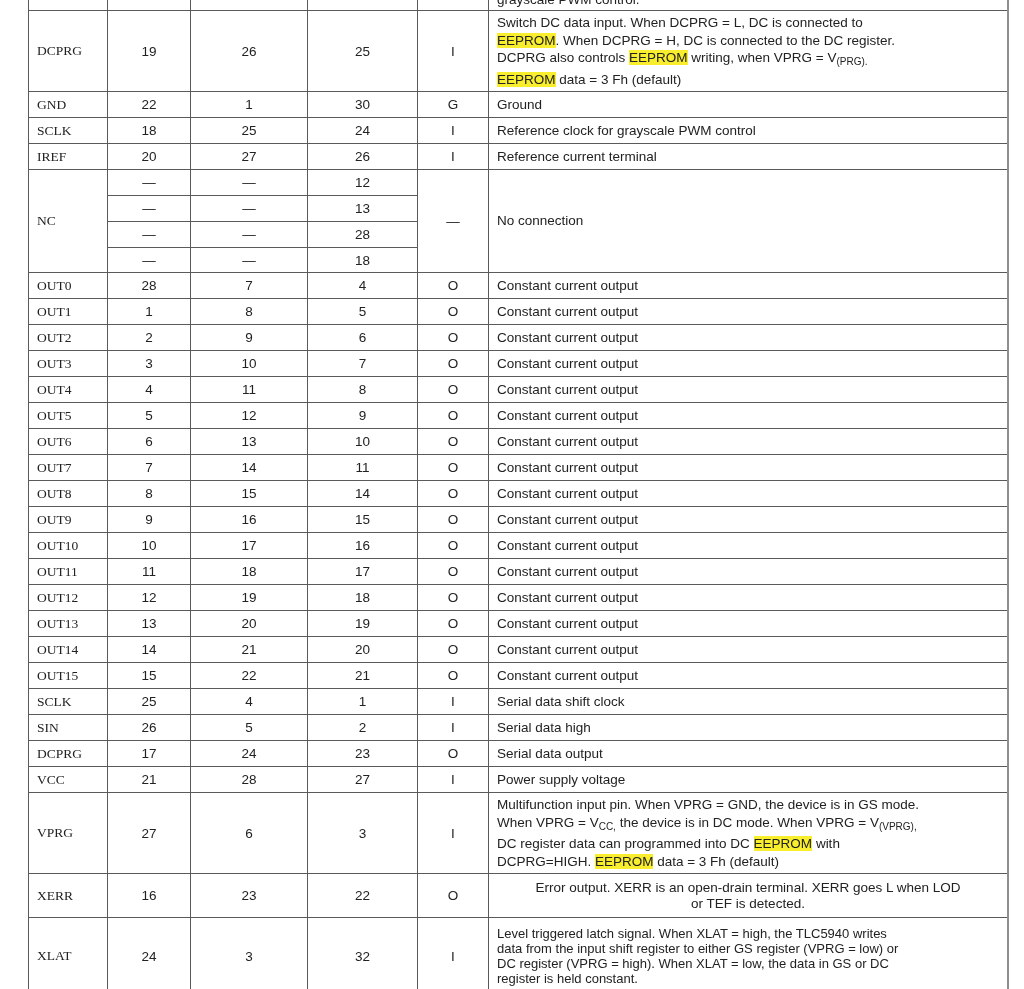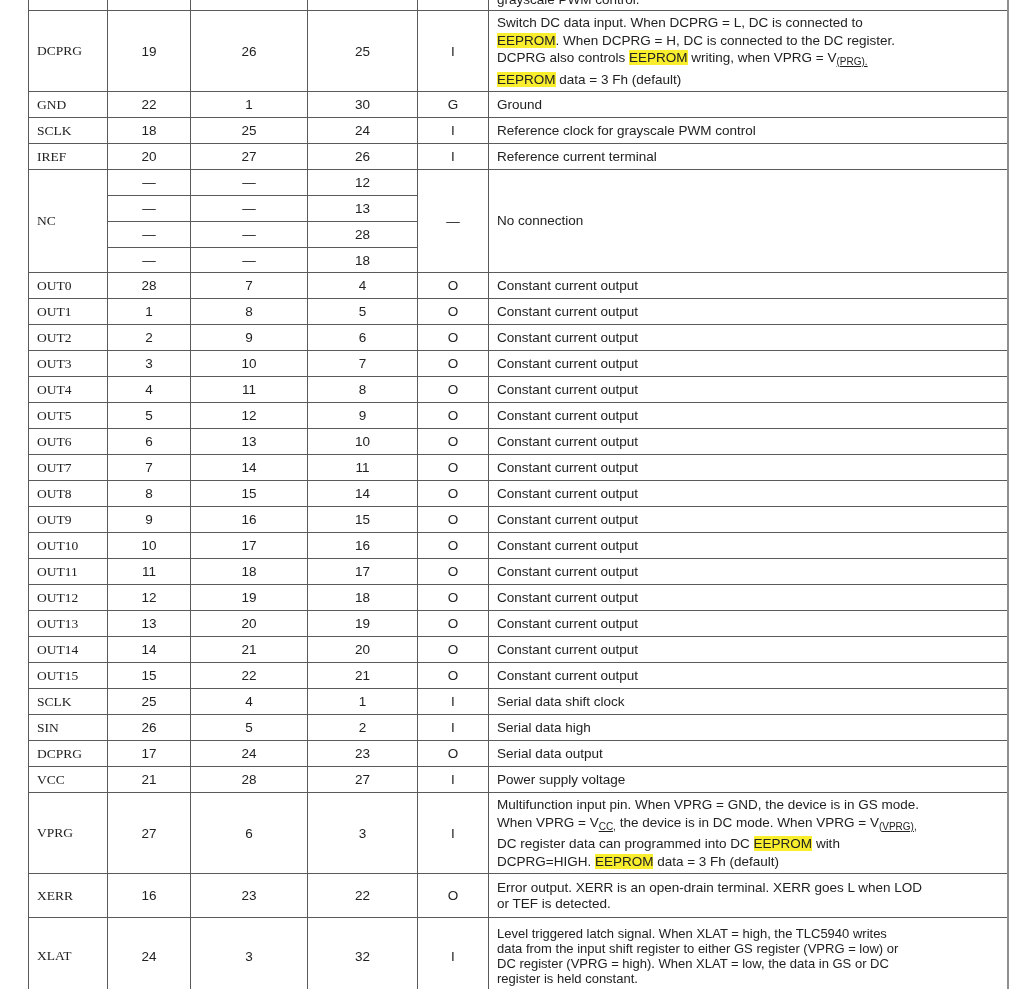--- a/index.html
+++ b/index.html
@@ -22,29 +22,29 @@
   .c2,.c3,.c4,.c5{text-align:center;}
   .c6{padding:3px 8px;text-align:left;line-height:17.5px;border-right:none;margin-top:44px;}
   
   .rp{height:10px;}
   .rd{height:78px;}
   .r1{height:26px;}
   .rn4{height:25px;}
   .rv{height:78px;}
   .rx{height:44px;}
   .rl{height:76px;}
-  .rx .c6{line-height:16px;}
+  .rx .c6{line-height:16px;text-align:center;}
   .rl .c6{line-height:15px;font-size:13px;}
   tr.last td{border-bottom:none;}
   
   .rp td{vertical-align:top;}
   .clip{height:10px;overflow:hidden;position:relative;margin:0 8px;}
   .clip span{position:absolute;top:-9px;left:0;white-space:nowrap;line-height:18px;}
   .hl{background:var(--hl,#f9ee2e);}
-  .sub{font-size:10px;vertical-align:-3px;letter-spacing:0;text-decoration:underline;}
+  .sub{font-size:10px;vertical-align:-3px;letter-spacing:0;}
 </style>
 </head>
 <body>
 
 <div class="page">
 <table class="pin-table">
 <colgroup>
   <col style="width:79px">
         <col style="width:83px">
         <col style="width:117px">

